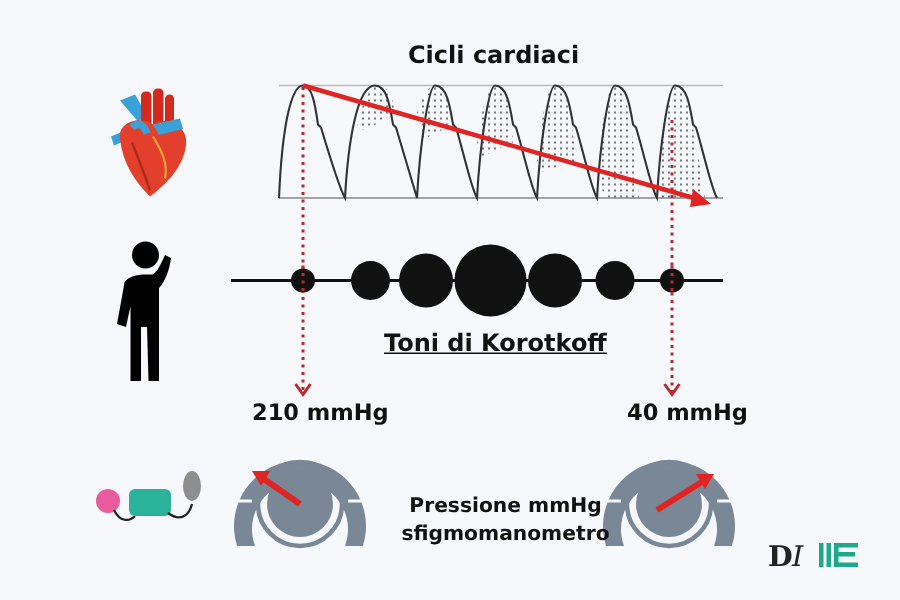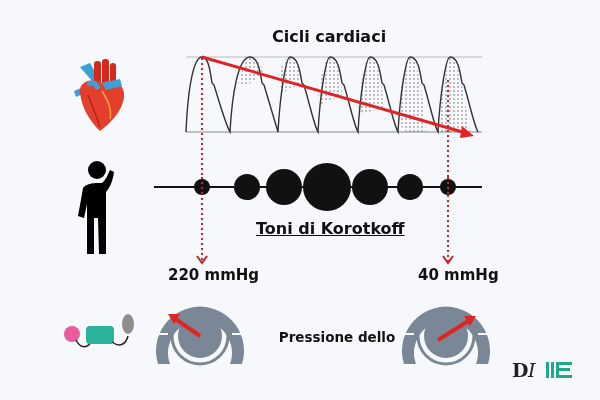--- a/index.html
+++ b/index.html
@@ -104,21 +104,21 @@
     <circle cx="370" cy="187" r="18" fill="#111"></circle>
     <circle cx="410" cy="187" r="13" fill="#111"></circle>
     <circle cx="448" cy="187" r="8" fill="#111"></circle>
     <line x1="202" y1="177" x2="202" y2="197" stroke="#c0272d" stroke-width="2" stroke-dasharray="2,3"></line>
     <line x1="448" y1="177" x2="448" y2="197" stroke="#c0272d" stroke-width="2" stroke-dasharray="2,3"></line>
   </svg>
 </div>
 
 <div class="abs title" style="left:256px; top:219px;text-decoration:underline;">Toni di Korotkoff</div>
 
-<div class="abs label-mm" style="left:168px; top:266px;">220 mmHg</div>
+<div class="abs label-mm" style="left:168px; top:266px;">210 mmHg</div>
 <div class="abs label-mm" style="left:418px; top:266px;">40 mmHg</div>
 
 <div class="abs" style="left:152px; top:286px; width:96px; height:80px;">
   <svg width="96" height="80" viewBox="0 0 96 80">
     <path d="M6 78 A44 44 0 1 1 90 78 L78 78 A32 32 0 1 0 18 78 Z" fill="#7a8796"></path>
     <g stroke="#f6f8fc" stroke-width="2">
       <line x1="48" y1="2" x2="48" y2="16"></line>
       <line x1="20" y1="14" x2="28" y2="24"></line>
       <line x1="76" y1="14" x2="68" y2="24"></line>
       <line x1="4" y1="48" x2="16" y2="48"></line>
@@ -142,21 +142,22 @@
       <line x1="92" y1="48" x2="80" y2="48"></line>
     </g>
     <circle cx="48" cy="50" r="28" fill="none" stroke="#7a8796" stroke-width="3"></circle>
     <circle cx="48" cy="50" r="22" fill="#7a8796"></circle>
     <line x1="40" y1="54" x2="72" y2="34" stroke="#e02424" stroke-width="4"></line>
     <polygon points="78,30 66,30 72,40" fill="#e02424"></polygon>
   </svg>
 </div>
 
 <div class="abs caption" style="left:262px; top:328px; width:150px;">
-  <div>Pressione dello</div>
+  <div>Pressione mmHg</div>
+  <div>sfigmomanometro</div>
 </div>
 
 <div class="abs" style="left:62px; top:312px; width:80px; height:44px;">
   <svg width="80" height="44" viewBox="0 0 80 44">
     <circle cx="10" cy="22" r="8" fill="#e85b9c"></circle>
     <path d="M14 28 C18 36 24 36 28 32" stroke="#222" stroke-width="1.5" fill="none"></path>
     <rect x="24" y="14" width="28" height="18" rx="4" fill="#2bb29a"></rect>
     <path d="M50 30 C58 36 64 32 66 24" stroke="#222" stroke-width="1.5" fill="none"></path>
     <ellipse cx="66" cy="12" rx="6" ry="10" fill="#8e8e8e"></ellipse>
   </svg>

